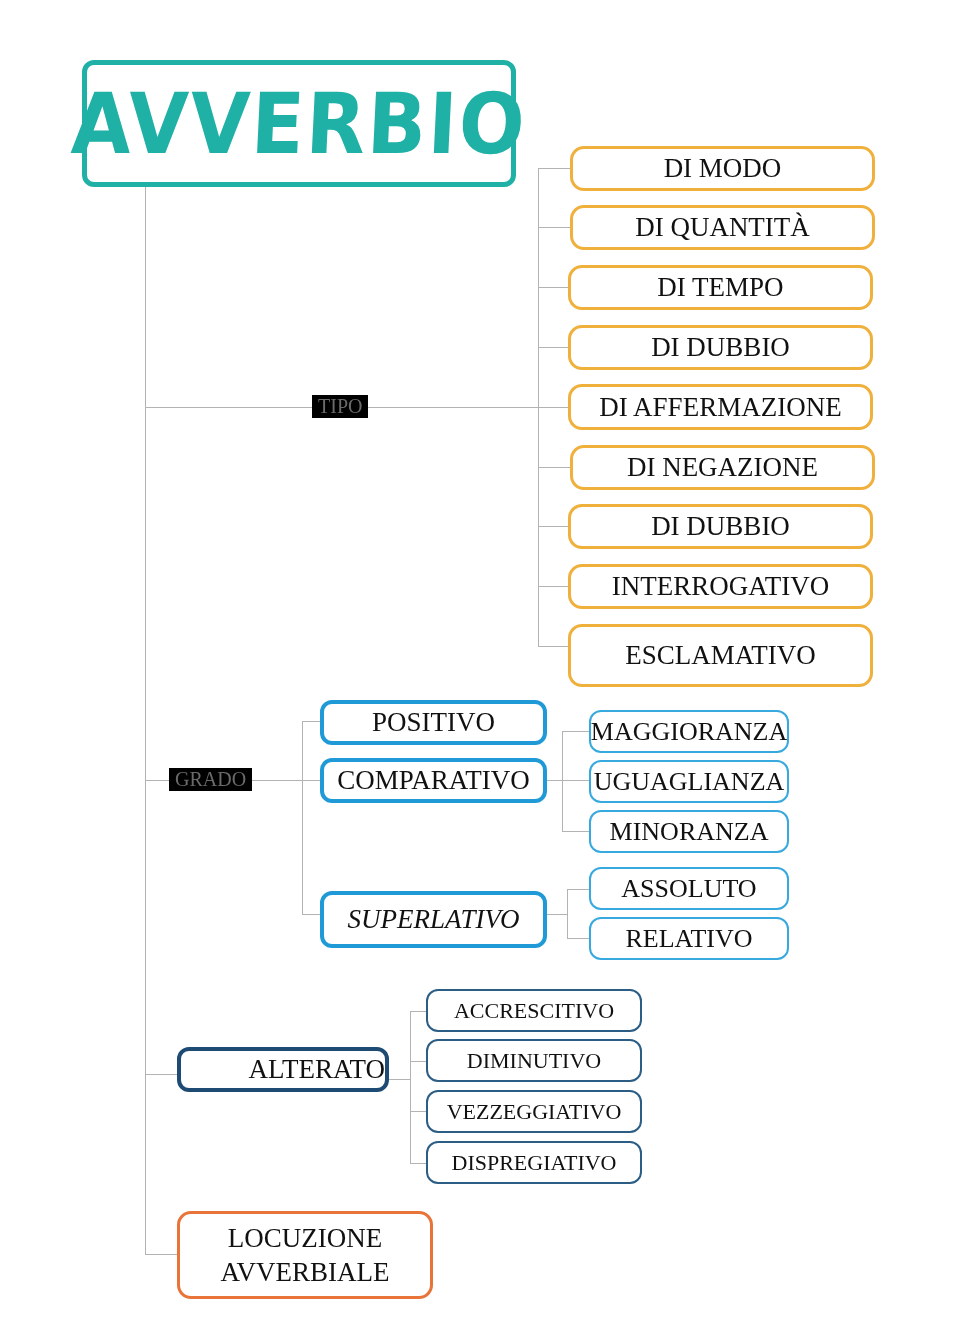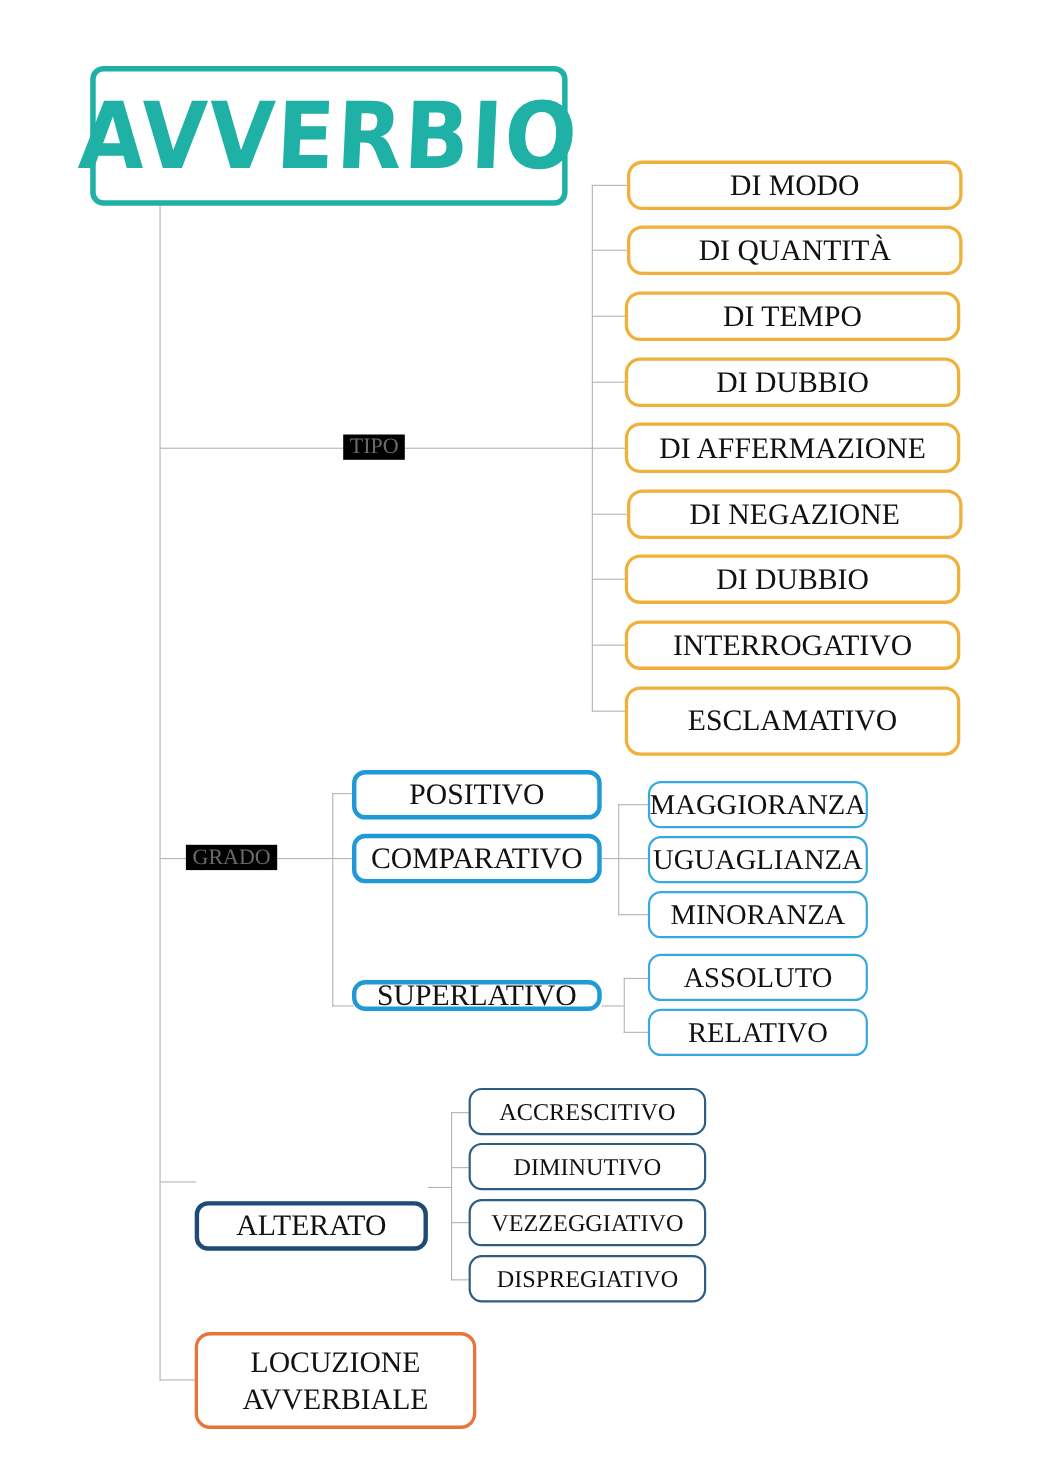--- a/index.html
+++ b/index.html
@@ -70,21 +70,21 @@
 <div class="line" style="left:302px;top:721px;width:1px;height:194px;"></div>
 <div class="line" style="left:302px;top:721px;width:20px;height:1px;"></div>
 <div class="line" style="left:302px;top:914px;width:20px;height:1px;"></div>
 
 <div class="box grado-main" style="left:320px;top:700px;width:227px;height:45px;">
     <span>POSITIVO</span>
   </div>
 <div class="box grado-main" style="left:320px;top:758px;width:227px;height:45px;">
     <span>COMPARATIVO</span>
   </div>
-<div class="box grado-main" style="left:320px;top:891px;width:227px;height:28px;">
+<div class="box grado-main" style="left:320px;top:891px;width:227px;height:57px;font-style:italic;">
     <span>SUPERLATIVO</span>
   </div>
 
 <div class="line" style="left:547px;top:780px;width:15px;height:1px;"></div>
 <div class="line" style="left:562px;top:731px;width:1px;height:101px;"></div>
 <div class="line" style="left:562px;top:731px;width:28px;height:1px;"></div>
 <div class="line" style="left:562px;top:780px;width:28px;height:1px;"></div>
 <div class="line" style="left:562px;top:831px;width:28px;height:1px;"></div>
 <div class="box grado-sub" style="left:589px;top:710px;width:200px;height:43px;">
     <span>MAGGIORANZA</span>
@@ -101,21 +101,21 @@
 <div class="line" style="left:567px;top:889px;width:23px;height:1px;"></div>
 <div class="line" style="left:567px;top:938px;width:23px;height:1px;"></div>
 <div class="box grado-sub" style="left:589px;top:867px;width:200px;height:43px;">
     <span>ASSOLUTO</span>
   </div>
 <div class="box grado-sub" style="left:589px;top:917px;width:200px;height:43px;">
     <span>RELATIVO</span>
   </div>
 
 <div class="line" style="left:145px;top:1074px;width:33px;height:1px;"></div>
-<div class="box alt-main" style="left:177px;top:1092px;width:212px;height:45px;">
+<div class="box alt-main" style="left:177px;top:1047px;width:212px;height:45px;justify-content:flex-end;">
     <span>ALTERATO</span>
   </div>
 <div class="line" style="left:389px;top:1079px;width:21px;height:1px;"></div>
 <div class="line" style="left:410px;top:1011px;width:1px;height:153px;"></div>
 <div class="line" style="left:410px;top:1011px;width:17px;height:1px;"></div>
 <div class="line" style="left:410px;top:1061px;width:17px;height:1px;"></div>
 <div class="line" style="left:410px;top:1111px;width:17px;height:1px;"></div>
 <div class="line" style="left:410px;top:1163px;width:17px;height:1px;"></div>
 <div class="box alt-sub" style="left:426px;top:989px;width:216px;height:43px;">
     <span>ACCRESCITIVO</span>

